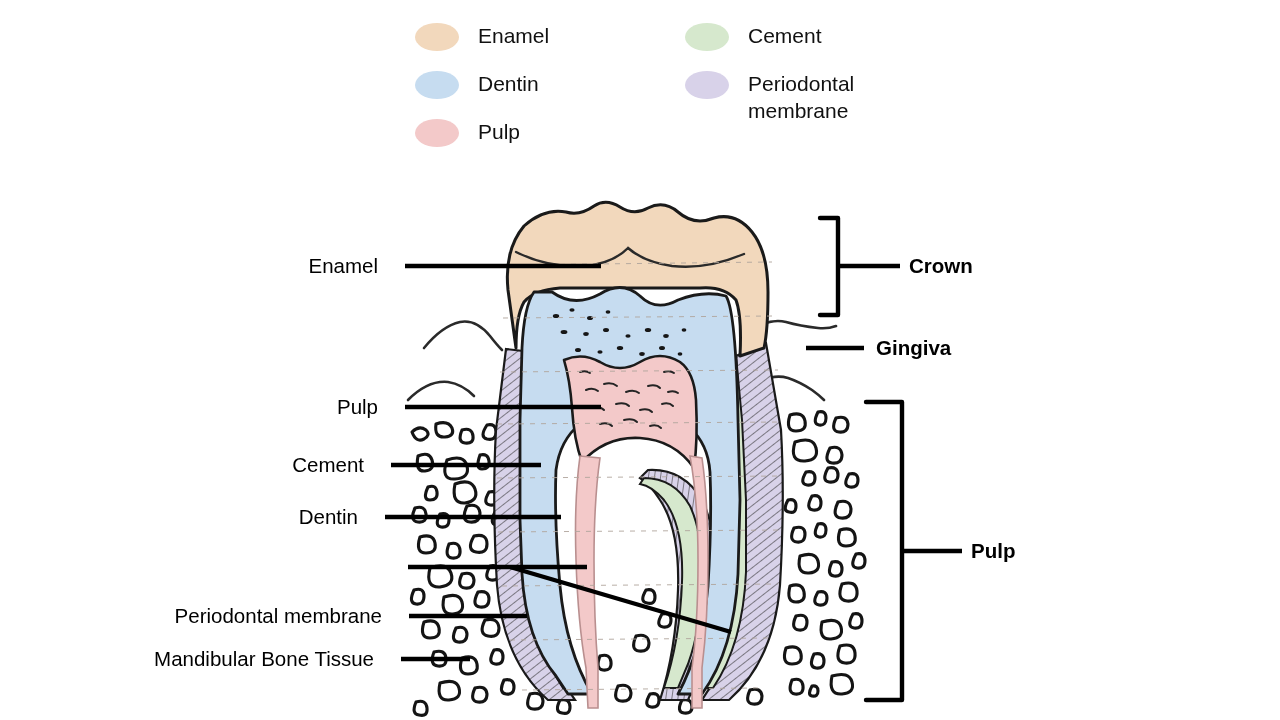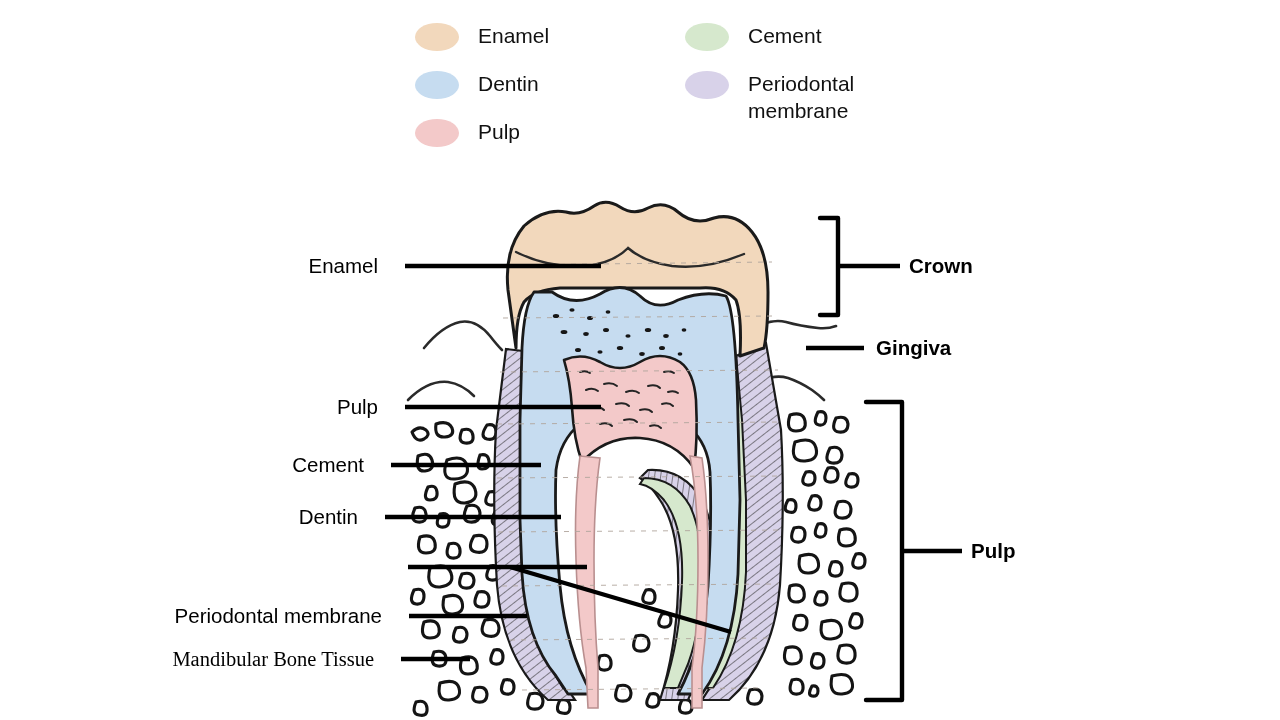--- a/index.html
+++ b/index.html
@@ -322,21 +322,21 @@
 
   <div class="callout right-al" style="left:143px;top:396px;width:235px;">Pulp</div>
 
   <div class="callout right-al" style="left:143px;top:454px;width:221px;">Cement</div>
 
   <div class="callout right-al" style="left:143px;top:506px;width:215px;">Dentin</div>
 
 
   <div class="callout right-al" style="left:110px;top:605px;width:272px;">Periodontal membrane</div>
 
-  <div class="callout right-al" style="left:98px;top:648px;width:276px;font-family:Liberation Serif, serif;">Mandibular Bone Tissue</div>
+  <div class="callout right-al" style="left:98px;top:648px;width:276px;">Mandibular Bone Tissue</div>
 
   <div class="callout left-al" style="left:909px;top:255px;">Crown</div>
 
   <div class="callout left-al" style="left:876px;top:337px;">Gingiva</div>
 
   <div class="callout left-al" style="left:971px;top:540px;">Pulp</div>
 
 </div>
 
 </body></html>

